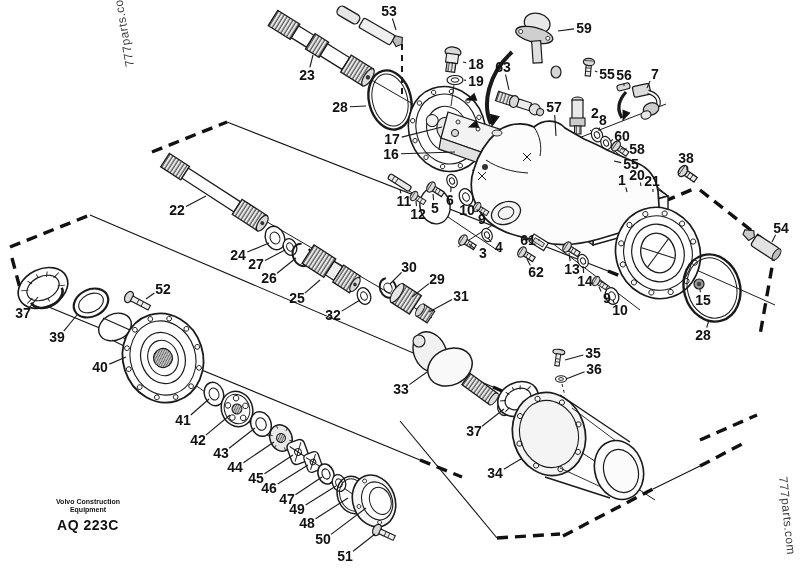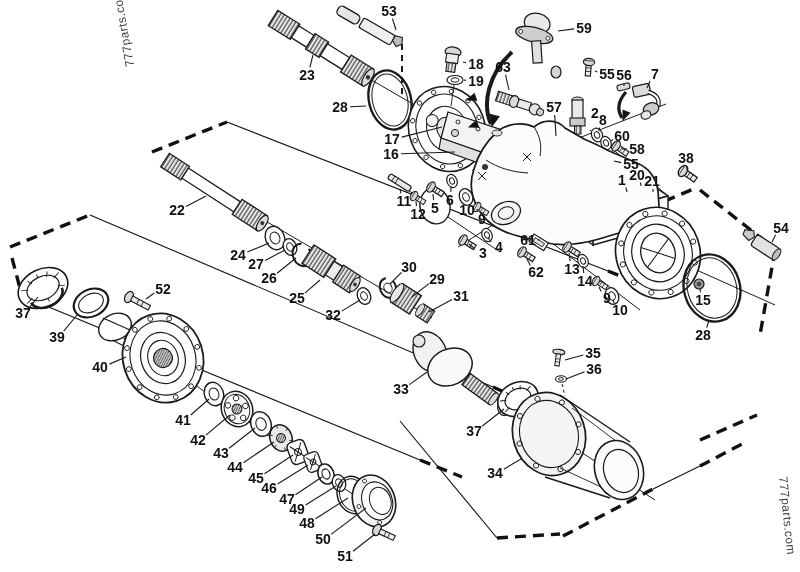--- a/index.html
+++ b/index.html
@@ -841,13 +841,18 @@
           <line x1="482.06404995855706" y1="426.26909069097985" x2="504" y2="409" stroke="#1a1a1a" stroke-width="1.1"></line>
           <text x="474" y="436" text-anchor="middle" class="callout-text">37</text>
         </g>
         <g>
           <line x1="503.80471099922175" y1="469.20720141571985" x2="521" y2="459" stroke="#1a1a1a" stroke-width="1.1"></line>
           <text x="495" y="478" text-anchor="middle" class="callout-text">34</text>
         </g>
       </g>
 </svg>
 
+<div class="footer-block">
+  <div class="co">Volvo Construction</div>
+  <div class="co">Equipment</div>
+  <div class="model">AQ 223C</div>
 </div>
+</div>
 
 </body></html>

